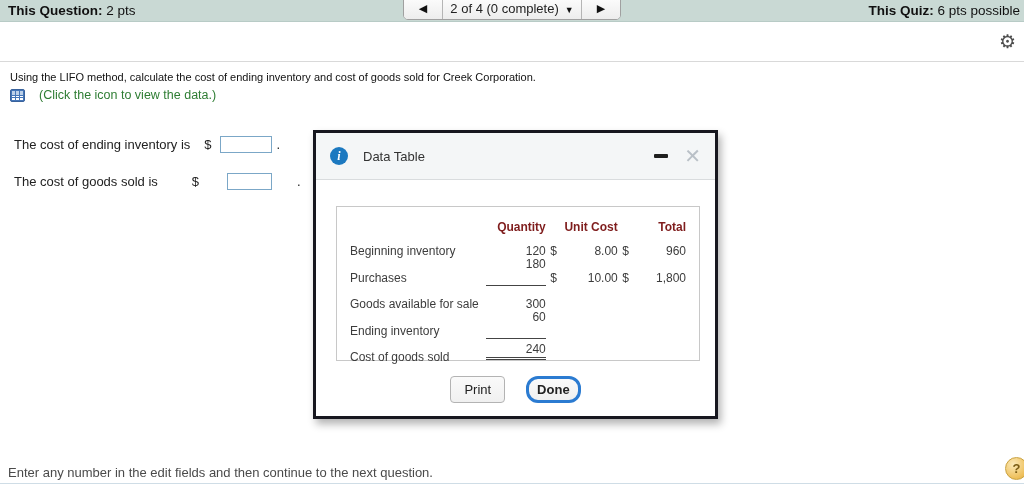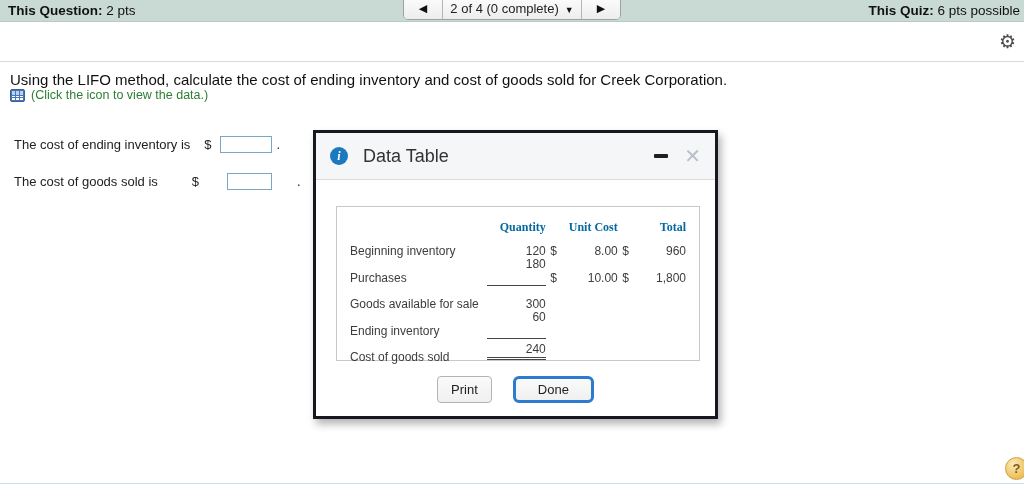--- a/index.html
+++ b/index.html
@@ -24,22 +24,22 @@
     font-size:13px; color:#222; padding-bottom:3px; gap:6px; }
   .caret { font-size:9px; color:#111; position:relative; top:-1px; }
 
   
   .toolbar { position:absolute; left:0; top:23px; width:1024px; height:39px;
     background:#fff; border-bottom:1px solid #d9d9d9; }
   .gear { position:absolute; right:8px; top:8px; font-size:19px; color:#4d4d4d;
     line-height:22px; cursor:pointer; }
 
   
-  .q-text { position:absolute; left:10px; top:71px; font-size:15px; color:#111; }
-  .q-link-row { position:absolute; left:10px; top:88px; display:flex; align-items:center; gap:6px; }
+  .q-text { position:absolute; left:10px; top:71px; font-size:11px; color:#111; }
+  .q-link-row { position:absolute; left:10px; top:88px; display:flex; align-items:center; gap:14px; }
   .table-icon { width:15px; height:13px; background:#4576b8; border:1px solid #39629c;
     border-radius:2px; display:grid; grid-template-columns:1fr 1fr 1fr;
     grid-template-rows:4px 1fr 1fr; gap:1px; padding:1px; cursor:pointer; }
   .table-icon span { background:#fff; }
   .table-icon span.hdr { background:#bcd0e8; }
   .q-link { font-size:12.5px; color:#2e7d33; }
 
   
   .answer-row { position:absolute; display:flex; align-items:center; font-size:13px; color:#222; }
   .answer-row .dollar { margin-left:14px; }
@@ -51,49 +51,49 @@
   #answer2 input { width:45px; }
 
   
   .modal { position:absolute; left:313px; top:130px; width:405px; height:289px;
     background:#fff; border:3px solid #17171f; box-shadow:3px 5px 8px rgba(0,0,0,.3); }
   .modal-header { height:47px; background:#f4f6f7; border-bottom:1px solid #d9dcde;
     display:flex; align-items:center; padding:0 14px; }
   .info-icon { width:18px; height:18px; border-radius:50%; background:#1c79c0;
     color:#fff; font-size:12px; font-weight:bold; display:flex; align-items:center;
     justify-content:center; font-family:"Liberation Serif", serif; font-style:italic; }
-  .modal-title { margin-left:15px; font-size:18px; color:#333; }
+  .modal-title { margin-left:15px; font-size:13px; color:#333; }
   .modal-header .spacer { flex:1; }
   .min-btn { width:14px; height:4px; background:#1f1f1f; border-radius:1px;
     margin-right:16px; cursor:pointer; }
   .close-btn { font-size:20px; color:#b9c0c7; font-weight:300; line-height:18px; cursor:pointer; }
 
   
   .data-panel { position:absolute; left:20px; top:73px; width:364px; height:155px;
     border:1px solid #c8c8c8; background:#fff; padding:8px 13px 0 13px; }
   table.acct { border-collapse:collapse; width:100%; font-size:12px; color:#3c3c3c; }
   table.acct td, table.acct th { padding:0; height:24px; font-weight:normal; vertical-align:middle; }
-  table.acct th { font-weight:bold; color:#0369a1;font-family:Liberation Serif, serif; }
+  table.acct th { font-weight:bold; color:#7f1d1d; }
   .col-label { width:141px; text-align:left; }
   .col-qty   { width:60px;  text-align:right; }
   .col-d     { width:16px;  text-align:center; }
   .col-unit  { width:58px;  text-align:right; }
   .col-total { width:54px;  text-align:right; }
   .qty-u { display:block; text-align:right; border-bottom:1px solid #444;
     transform:translateY(-6px); padding-bottom:14px; }
   .qty-uu { display:block; border-bottom:3px double #444;
     transform:translateY(-6px); padding-bottom:1px; }
 
   
   .modal-btns { position:absolute; left:0; bottom:13px; width:100%;
     display:flex; justify-content:center; gap:21px; }
   .btn { font-size:13px; color:#222; background:linear-gradient(#fafafa,#f0f0f0);
     border:1px solid #b3b3b3; border-radius:4px; padding:5px 13px; cursor:pointer;
     font-family:"Liberation Sans", sans-serif; }
-  .btn-done { border:3px solid #2b7bd1; border-radius:6px; padding:3px 22px; }
+  .btn-done { border:3px solid #2b7bd1; border-radius:12px; padding:3px 8px;font-weight:bold; }
 
   
   .footer-line { position:absolute; left:0; top:483px; width:1024px;
     border-top:1px solid #cfdde6; }
   .footer-text { position:absolute; left:8px; top:465px; font-size:13px; color:#4a4a4a; }
   .help-btn { position:absolute; right:-4px; top:457px; width:23px; height:23px;
     border-radius:50%; background:radial-gradient(circle at 35% 30%, #fbe9b8, #eebf5a 70%, #dca93e);
     border:1px solid #caa23f; color:#7a5c14; font-weight:bold; font-size:13px;
     display:flex; align-items:center; justify-content:center; cursor:pointer; }
 </style>
@@ -223,18 +223,19 @@
       </tbody>
         </table>
     </div>
 
     <div class="modal-btns">
       <button class="btn">Print</button>
       <button class="btn btn-done">Done</button>
     </div>
   </div>
 
+  <div class="footer-text">Enter any number in the edit fields and then continue to the next question.</div>
   <div class="footer-line"></div>
   <div class="help-btn">
       <span>?</span>
     </div>
 
 </div>
 
 </body></html>

